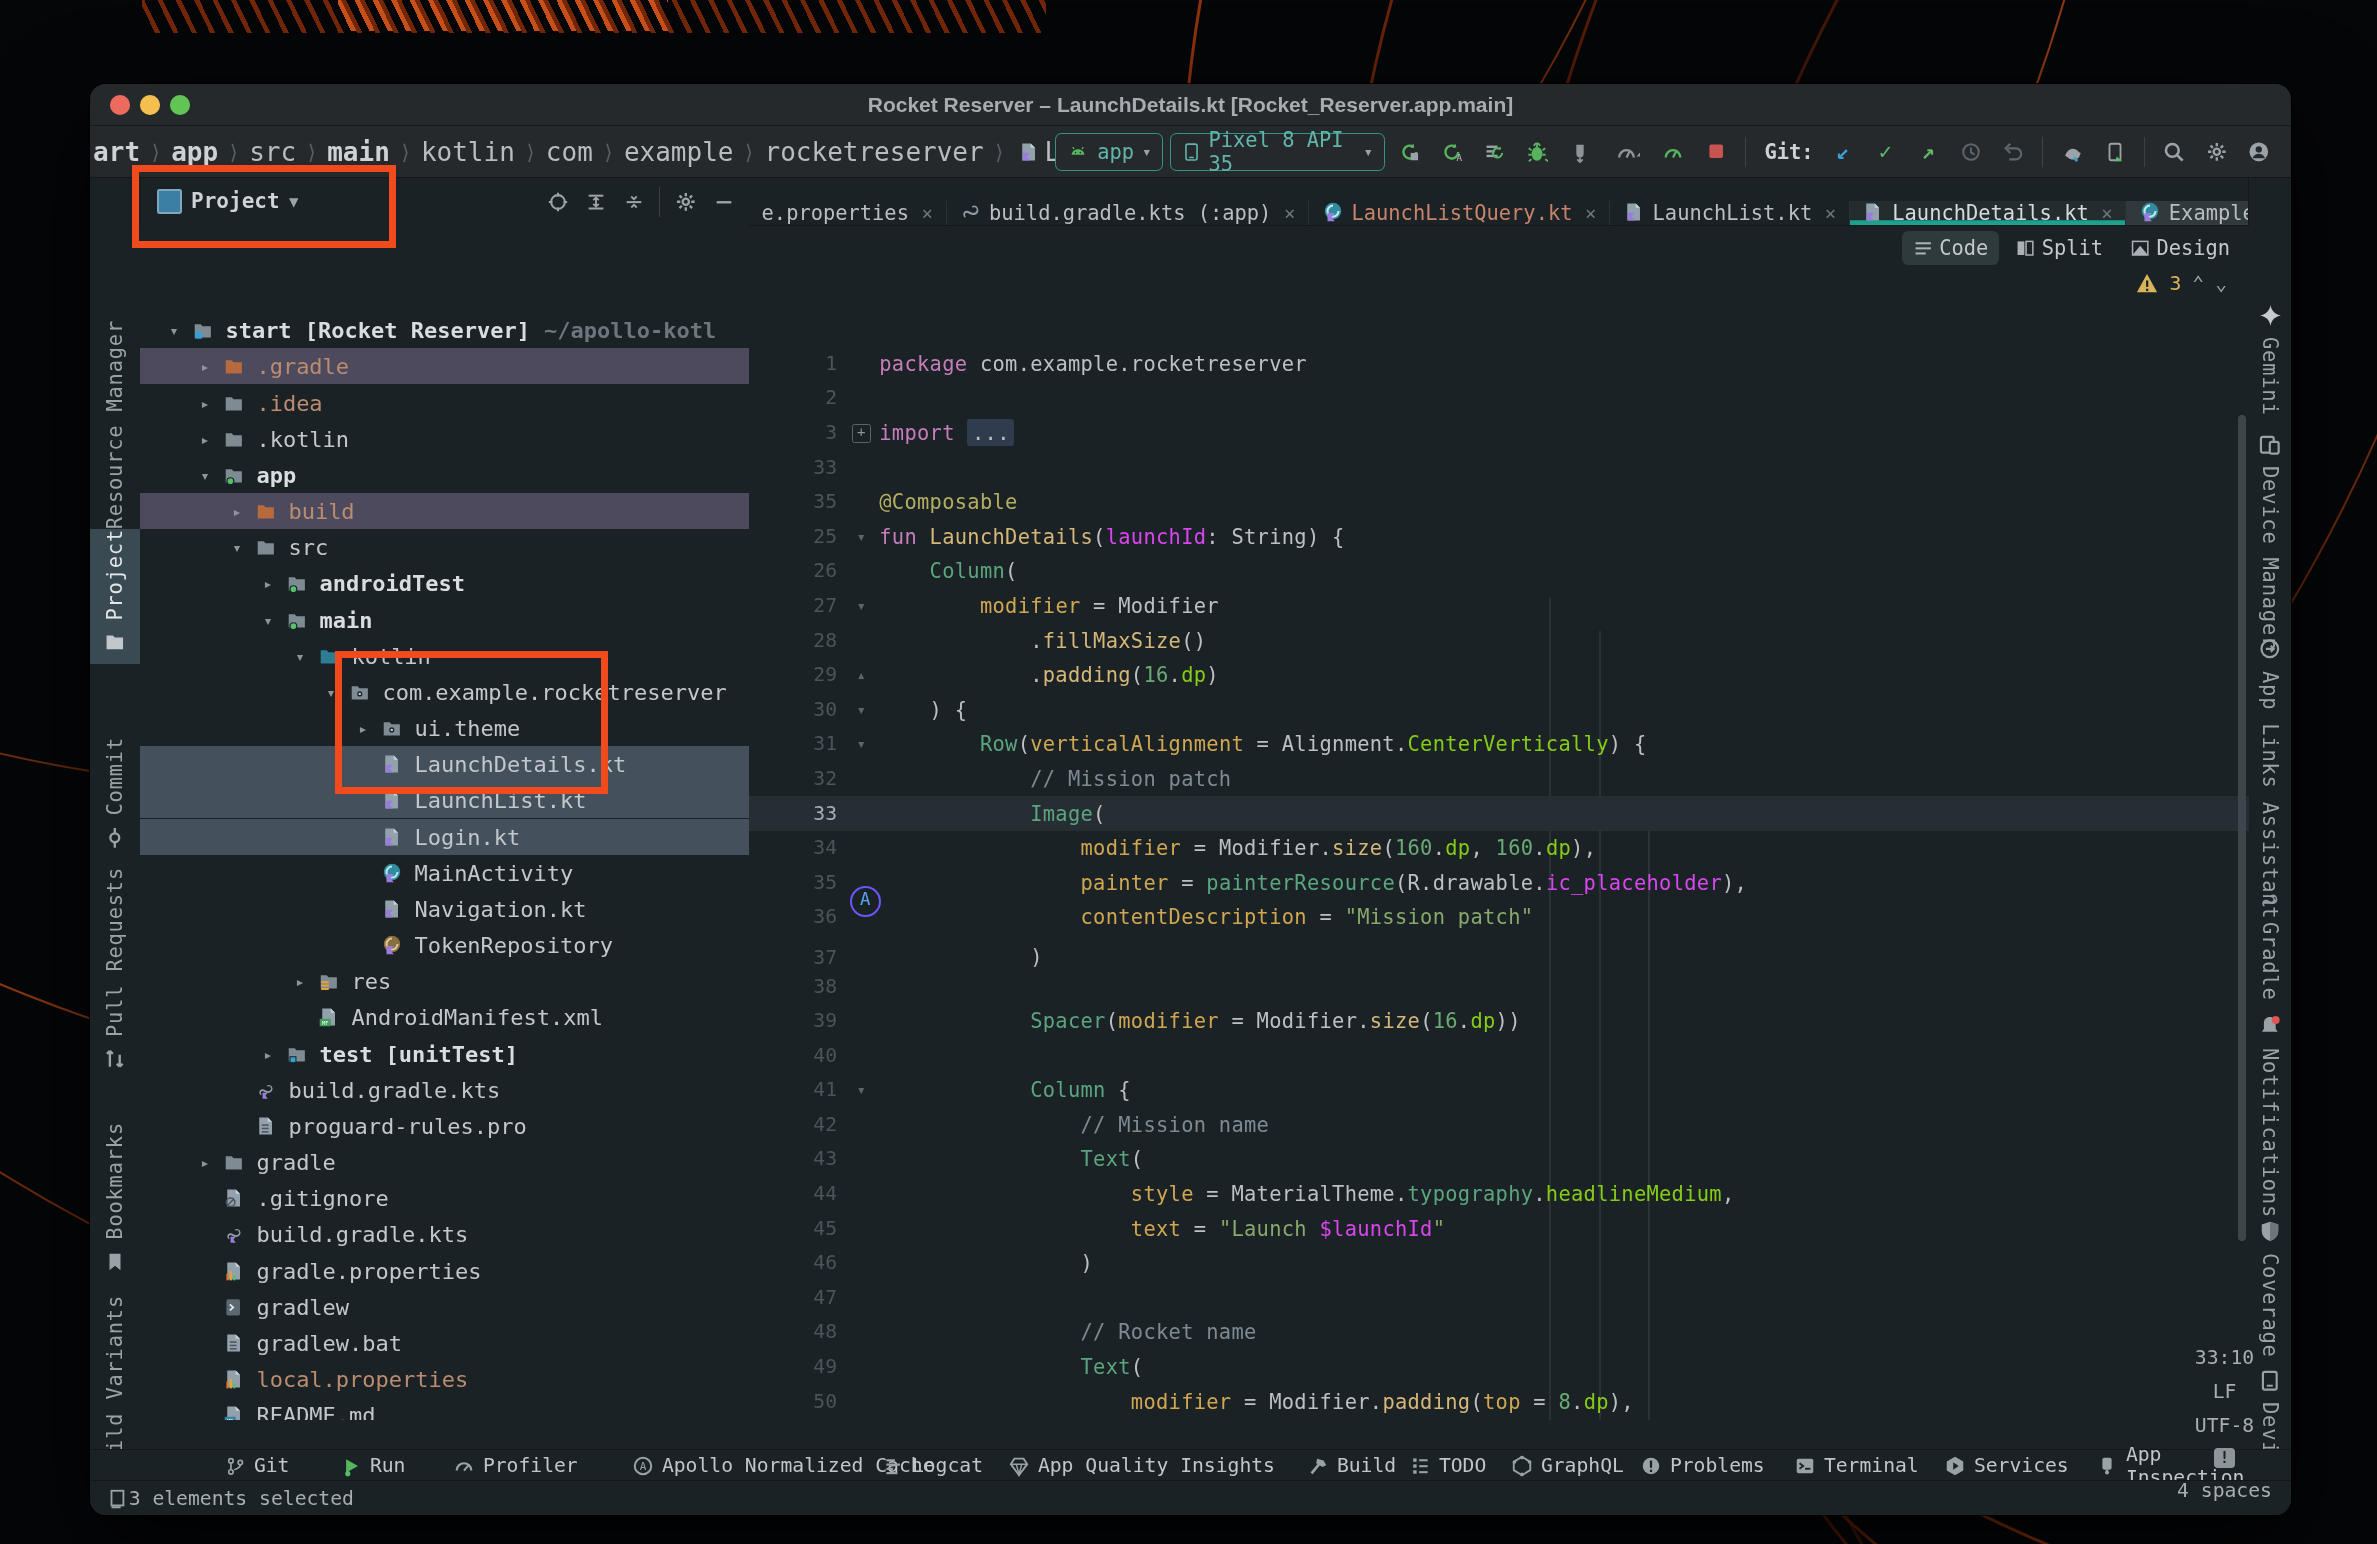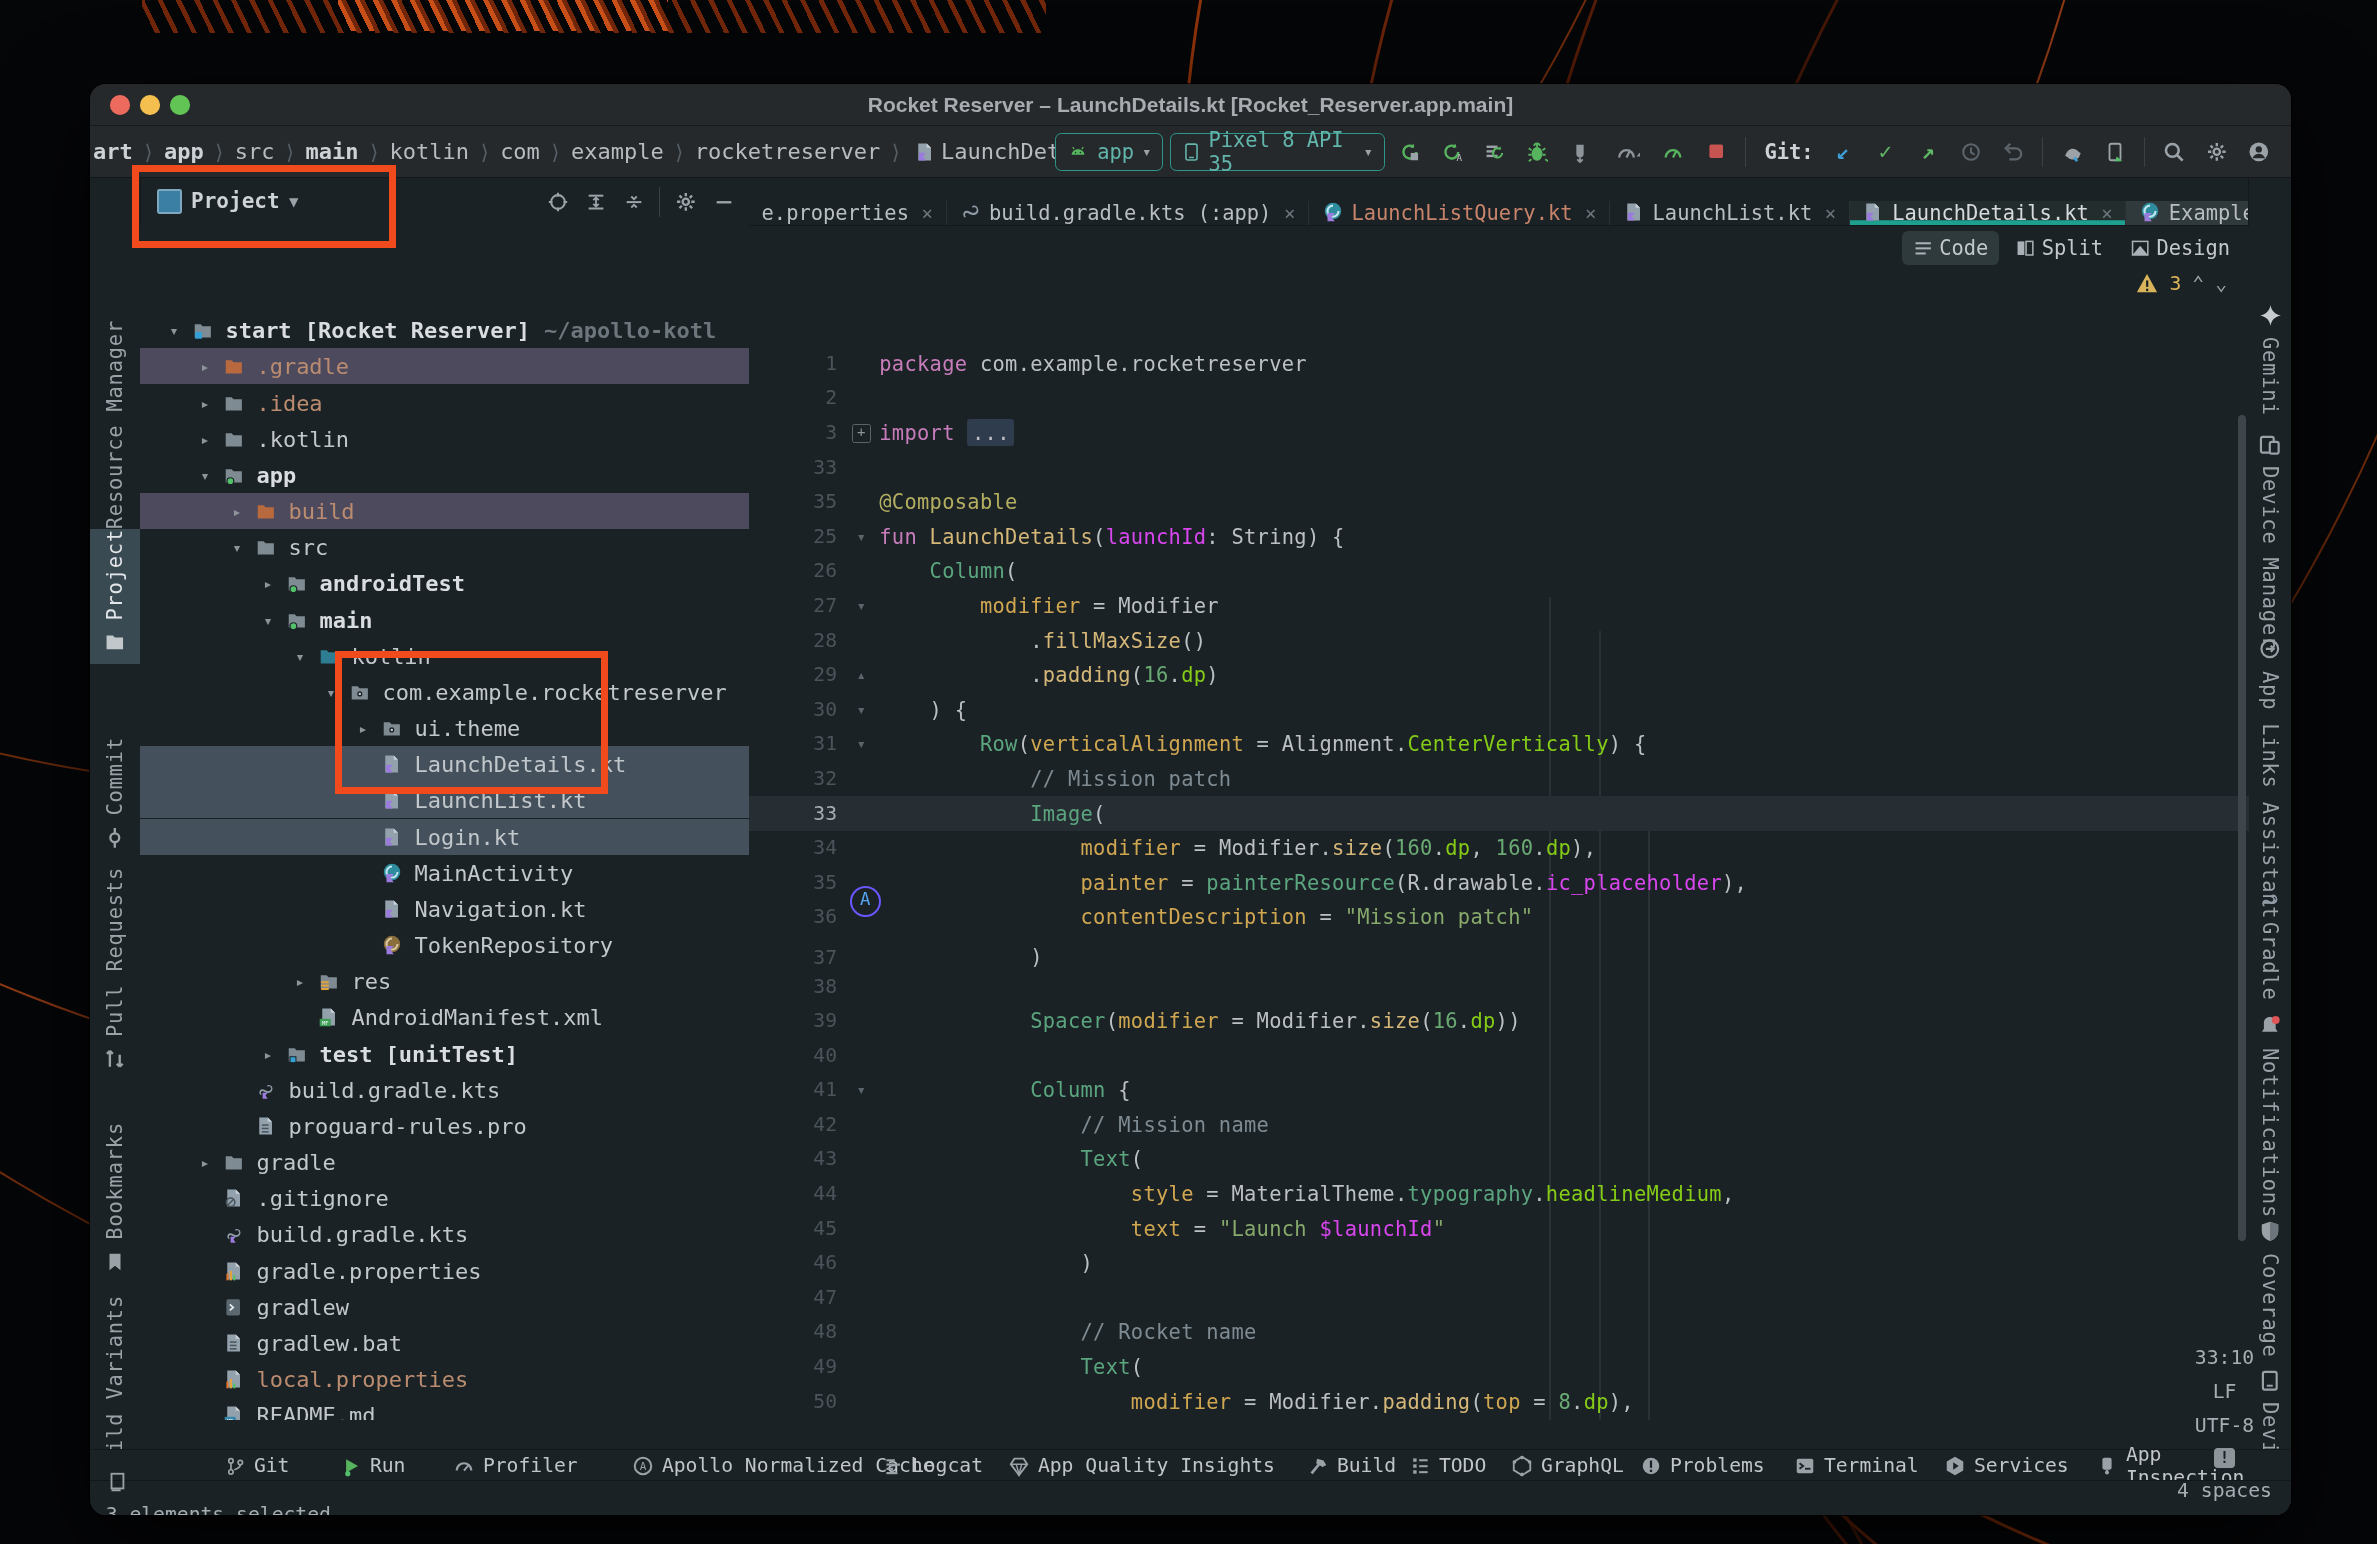--- a/index.html
+++ b/index.html
@@ -16,21 +16,21 @@
     border-radius:15.7px;box-shadow:0 31px 94px rgba(0,0,0,.8),0 0 0 0.8px #000;overflow:hidden;}
   #titlebar{position:absolute;left:0;top:0;right:0;height:41px;background:#26292c;border-bottom:0.8px solid #17191b;}
   .traffic{position:absolute;top:11px;width:19.7px;height:19.7px;border-radius:50%;}
   #title-text{position:absolute;left:0;right:0;top:0;height:41px;line-height:41px;text-align:center;
     color:#a8acb0;font-family:"Liberation Sans",sans-serif;font-weight:bold;font-size:21px;}
 
   
   #main-toolbar{position:absolute;left:0;top:42px;right:0;height:51px;background:#26292c;border-bottom:0.8px solid #15181a;
     display:flex;align-items:center;}
   #breadcrumbs{display:flex;align-items:center;white-space:nowrap;overflow:hidden;padding-left:3.1px;flex:0 1 auto;}
-  .crumb{color:#b7bcc0;font-size:22px;}
+  .crumb{color:#b7bcc0;font-size:26px;}
   .crumb.bold{font-weight:bold;color:#cdd2d6;}
   .crumb-sep{color:#565f66;font-size:20.4px;margin:0 9.4px;}
   .crumb-icon{display:inline-block;width:23.6px;height:25px;margin:0 6.3px -3.1px 3.1px;}
   #toolbar-right{margin-left:auto;display:flex;align-items:center;gap:6.3px;padding-right:14px;}
   .pill{display:flex;align-items:center;gap:7.9px;border:1.6px solid #2e968b;border-radius:6.3px;height:36px;
     padding:0 11px;color:#62b5ab;font-size:20.4px;}
   .tbtn{width:41px;height:36px;display:flex;align-items:center;justify-content:center;font-size:22px;color:#9ba3a9;}
   .tsep{width:0.8px;height:30px;background:#3a4045;margin:0 4.7px;}
   .git-label{color:#cdd2d6;font-size:20.4px;font-weight:bold;margin:0 4.7px 0 7.9px;}
   .glyph-green{color:#5fb865;} .glyph-blue{color:#3d9fd6;}
@@ -99,21 +99,21 @@
   .tk-comp{color:#5ba57f;} .tk-str{color:#87a96b;} .tk-num{color:#6aab73;} .tk-ext{color:#84cc16;text-align:right;}
   .tk-par{color:#d946ef;} .tk-nam{color:#d0a751;} .tk-com{color:#7e8b92;}
   .tk-fold{color:#bcc0c4;background:#2f3c4e;border-radius:3.1px;padding:1.6px 4.7px;}
 
   
   #bottom-toolbar{position:absolute;left:0;right:0;bottom:34px;height:31px;background:#1b2226;border-top:0.8px solid #121719;}
   .bb-item{position:absolute;top:0;height:31px;display:flex;align-items:center;gap:7.9px;color:#c0c5c9;font-size:19.7px;}
   .bb-ic{width:22px;height:22px;display:flex;align-items:center;justify-content:center;color:#9aa2a8;font-size:18px;}
   #statusbar{position:absolute;left:0;right:0;bottom:0;height:34px;background:#1b2226;border-top:0.8px solid #121719;
     display:flex;align-items:center;font-size:19.7px;color:#a6adb3;}
-  #status-left{display:flex;align-items:flex-start;gap:10px;padding-left:15.7px;flex-direction:column;}
+  #status-left{display:flex;align-items:flex-end;gap:1px;padding-left:15.7px;}
   #status-right{margin-left:auto;display:flex;align-items:center;gap:11px;flex-direction:column;}
   .sb-ic{display:flex;align-items:center;justify-content:center;color:#9aa2a8;}
   #vim-badge{height:34px;display:flex;align-items:center;padding:0 27px;background:#a9b558;color:#232a14;
     font-weight:bold;border-bottom-right-radius:15.7px;margin-left:7.9px;}
   .bang{display:inline-block;width:20.4px;height:20.4px;background:#8d959b;color:#1b2226;border-radius:3.9px;
     text-align:center;line-height:20.4px;font-weight:bold;font-size:15.7px;}
   .vlogo{font-weight:bold;font-size:22px;background:linear-gradient(135deg,#25c2d4,#3fae4a);
     -webkit-background-clip:text;background-clip:text;color:transparent;}
 
   

